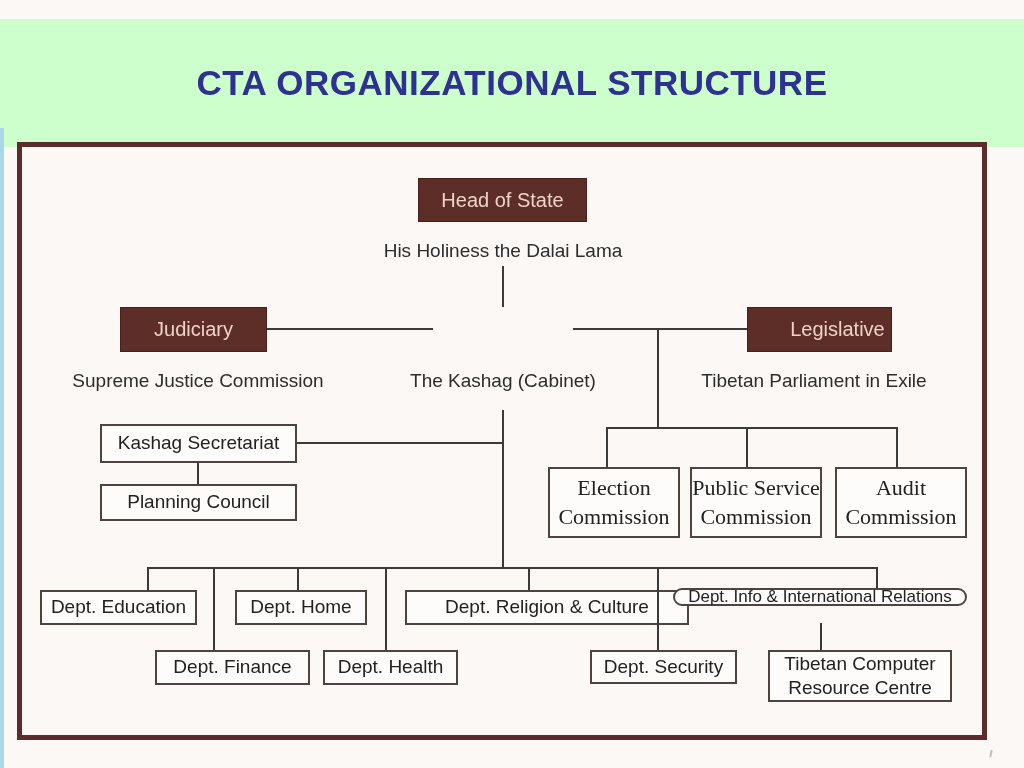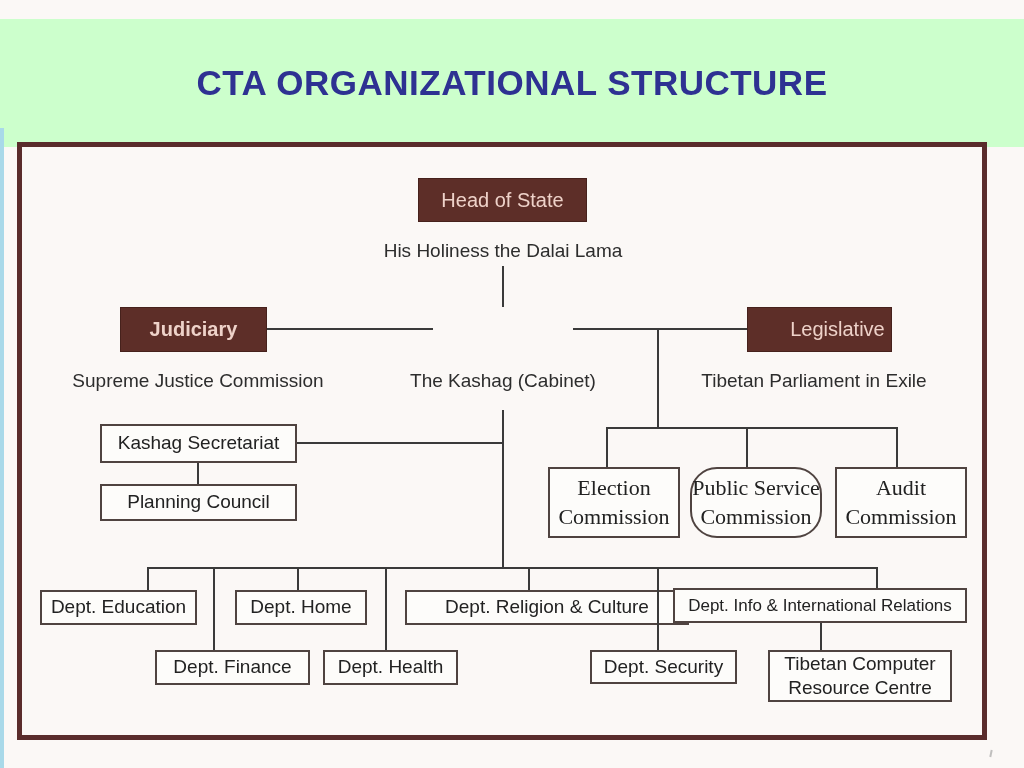--- a/index.html
+++ b/index.html
@@ -42,38 +42,38 @@
     <h1 class="title">CTA ORGANIZATIONAL STRUCTURE</h1>
   </div>
 
   <div class="edge-strip"></div>
 
   <div class="frame"></div>
 
   <div class="mnode" style="left:418px;top:178px;width:169px;height:44px;">Head of State</div>
   <div class="lbl" style="left:333px;top:240px;width:340px;">His Holiness the Dalai Lama</div>
 
-  <div class="mnode" style="left:120px;top:307px;width:147px;height:45px;font-weight:bold;">Judiciary</div>
+  <div class="mnode" style="left:120px;top:307px;width:147px;height:45px;">Judiciary</div>
   <div class="mnode" style="left:747px;top:307px;width:145px;height:45px;padding-left:36px;">Legislative</div>
 
   <div class="lbl" style="left:48px;top:370px;width:300px;">Supreme Justice Commission</div>
   <div class="lbl" style="left:383px;top:370px;width:240px;">The Kashag (Cabinet)</div>
   <div class="lbl" style="left:664px;top:370px;width:300px;">Tibetan Parliament in Exile</div>
 
   <div class="wnode" style="left:100px;top:424px;width:197px;height:39px;">Kashag Secretariat</div>
   <div class="wnode" style="left:100px;top:484px;width:197px;height:37px;">Planning Council</div>
 
   <div class="wnode comm" style="left:548px;top:467px;width:132px;height:71px;">Election Commission</div>
-  <div class="wnode comm" style="left:690px;top:467px;width:132px;height:71px;border-radius:27px;">Public Service Commission</div>
+  <div class="wnode comm" style="left:690px;top:467px;width:132px;height:71px;">Public Service Commission</div>
   <div class="wnode comm" style="left:835px;top:467px;width:132px;height:71px;">Audit Commission</div>
 
   <div class="wnode" style="left:40px;top:590px;width:157px;height:35px;">Dept. Education</div>
   <div class="wnode" style="left:235px;top:590px;width:132px;height:35px;">Dept. Home</div>
   <div class="wnode" style="left:405px;top:590px;width:284px;height:35px;">Dept. Religion &amp; Culture</div>
-  <div class="wnode tight" style="left:673px;top:588px;width:294px;height:35px;">Dept. Info &amp; International Relations</div>
+  <div class="wnode tight" style="left:673px;top:588px;width:294px;height:18px;border-radius:16px;">Dept. Info &amp; International Relations</div>
 
   <div class="wnode" style="left:155px;top:650px;width:155px;height:35px;">Dept. Finance</div>
   <div class="wnode" style="left:323px;top:650px;width:135px;height:35px;">Dept. Health</div>
   <div class="wnode" style="left:590px;top:650px;width:147px;height:34px;">Dept. Security</div>
   <div class="wnode" style="left:768px;top:650px;width:184px;height:52px;">Tibetan Computer Resource Centre</div>
 
   <div class="line" style="left:502px;top:266px;width:2px;height:41px;"></div>
   <div class="line" style="left:267px;top:328px;width:166px;height:2px;"></div>
   <div class="line" style="left:573px;top:328px;width:174px;height:2px;"></div>
   <div class="line" style="left:657px;top:330px;width:2px;height:97px;"></div>

